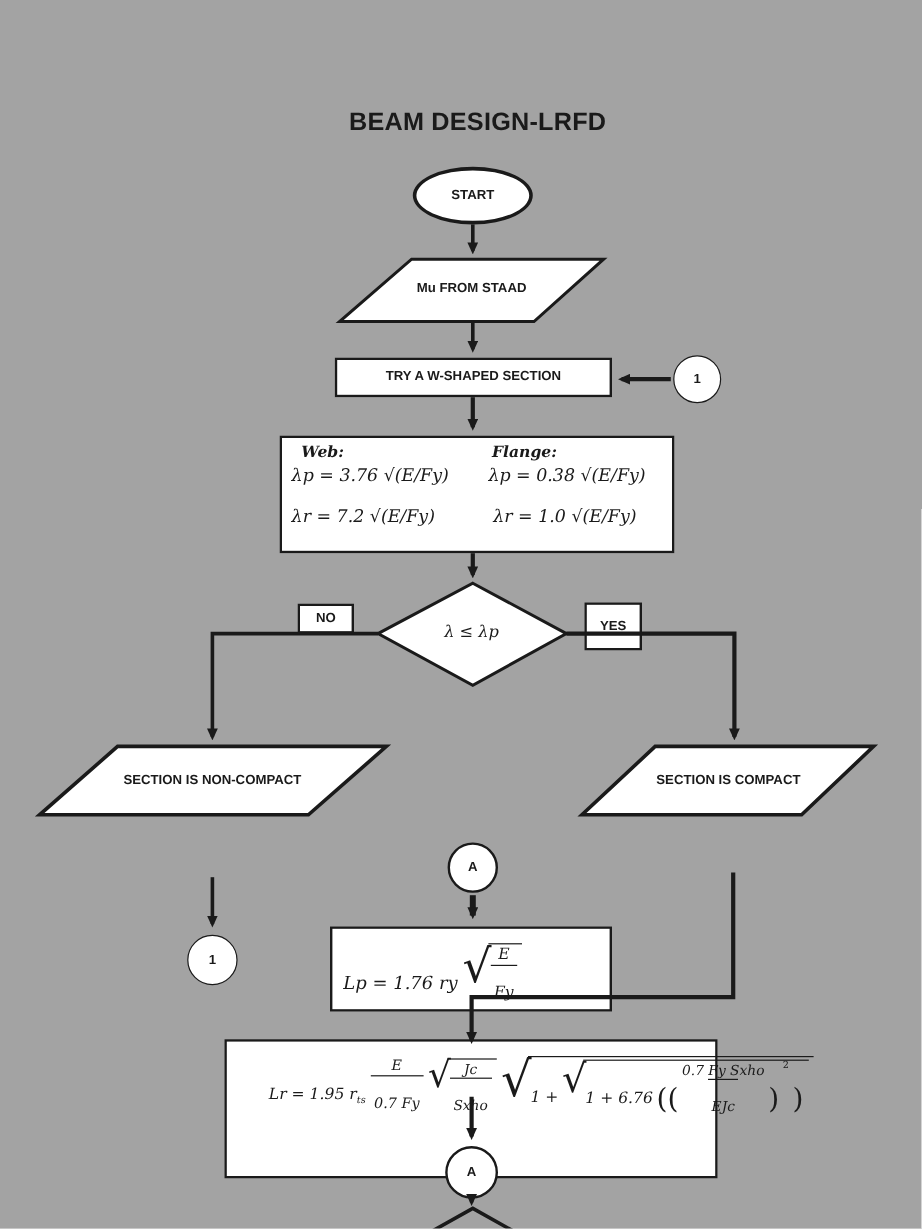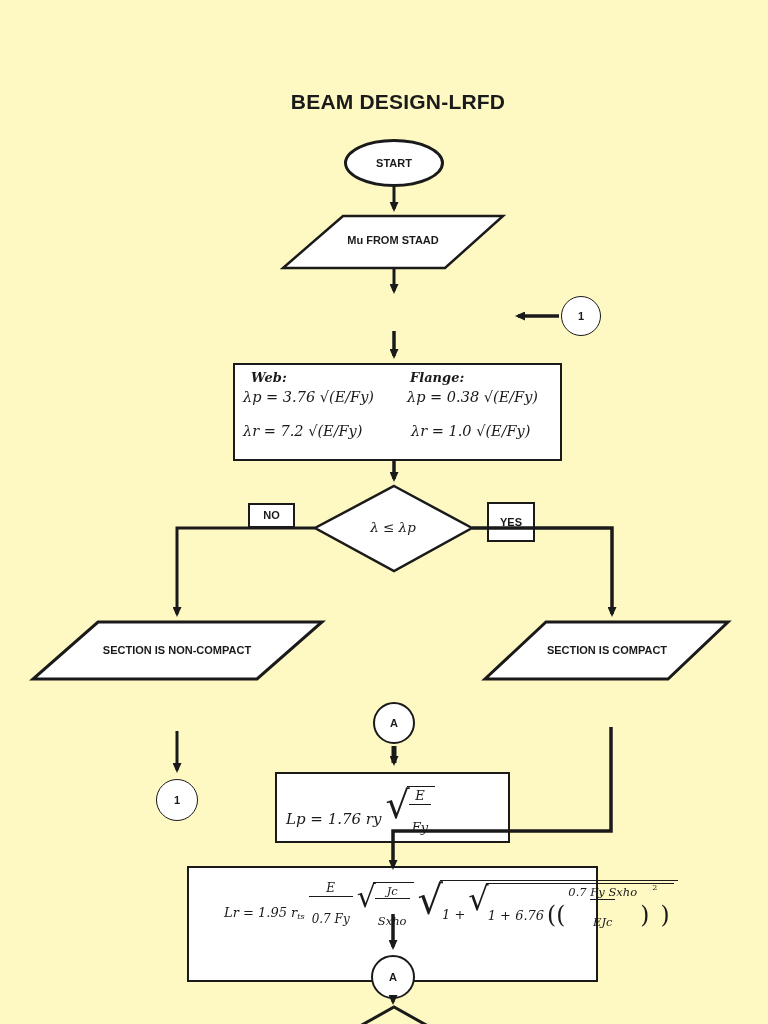--- a/index.html
+++ b/index.html
@@ -1,16 +1,16 @@
 <!DOCTYPE html>
 <html><head>
 <meta charset="utf-8">
 <style>
   html,body{margin:0;padding:0;background:#ffffff;}
-  .canvas{position:relative;width:768px;height:1024px;background:#fef9c3;overflow:hidden;
+  .canvas{position:relative;width:768px;height:1024px;background:#a3a3a3;overflow:hidden;
           font-family:"Liberation Sans",sans-serif;color:#1a1a1a;}
   .title{position:absolute;left:0;top:90px;width:796px;text-align:center;
          font-size:21px;font-weight:bold;letter-spacing:0.2px;z-index:5;}
   svg.connectors{position:absolute;left:0;top:0;z-index:4;}
   .shape{position:absolute;box-sizing:border-box;border:2.5px solid #1a1a1a;background:#ffffff;z-index:2;}
   .ellipse{border-radius:50%;border-width:3px;display:flex;align-items:center;justify-content:center;}
   .circle{border-radius:50%;display:flex;align-items:center;justify-content:center;border-width:1.5px;}
   .nodelabel{font-size:11px;font-weight:bold;text-align:center;line-height:1.15;}
   .flabel{position:absolute;z-index:5;font-size:11px;font-weight:bold;text-align:center;line-height:1.2;}
   .math{font-family:"DejaVu Serif",serif;font-style:italic;z-index:5;position:absolute;color:#1a1a1a;}
@@ -57,20 +57,23 @@
     <path d="M393 914 V947" stroke="#1a1a1a" stroke-width="3.5" marker-end="url(#ah)"></path>
     <path d="M393 999 V1002" stroke="#1a1a1a" stroke-width="3" marker-end="url(#ah)"></path>
   </svg>
 
   <div class="shape ellipse" style="left:344px;top:139px;width:100px;height:48px;">
     <span class="nodelabel">START</span>
   </div>
 
   <div class="flabel" style="left:293px;top:234px;width:200px;">Mu FROM STAAD</div>
 
+  <div class="shape" style="left:279px;top:298px;width:231px;height:33px;display:flex;align-items:center;justify-content:center;">
+    <span class="nodelabel">TRY A W-SHAPED SECTION</span>
+  </div>
 
   <div class="shape circle" style="left:561px;top:296px;width:40px;height:40px;">
     <span class="nodelabel">1</span>
   </div>
 
   <div class="shape" style="left:233px;top:363px;width:329px;height:98px;">
     <span class="math" style="left:16px;top:5px;font-size:13px;font-weight:bold;position:absolute;">Web:</span>
     <span class="math" style="left:8px;top:24px;font-size:14.5px;position:absolute;">λp = 3.76 √(E/Fy)</span>
     <span class="math" style="left:8px;top:58px;font-size:14.5px;position:absolute;">λr = 7.2 √(E/Fy)</span>
     <span class="math" style="left:175px;top:5px;font-size:13px;font-weight:bold;position:absolute;">Flange:</span>

